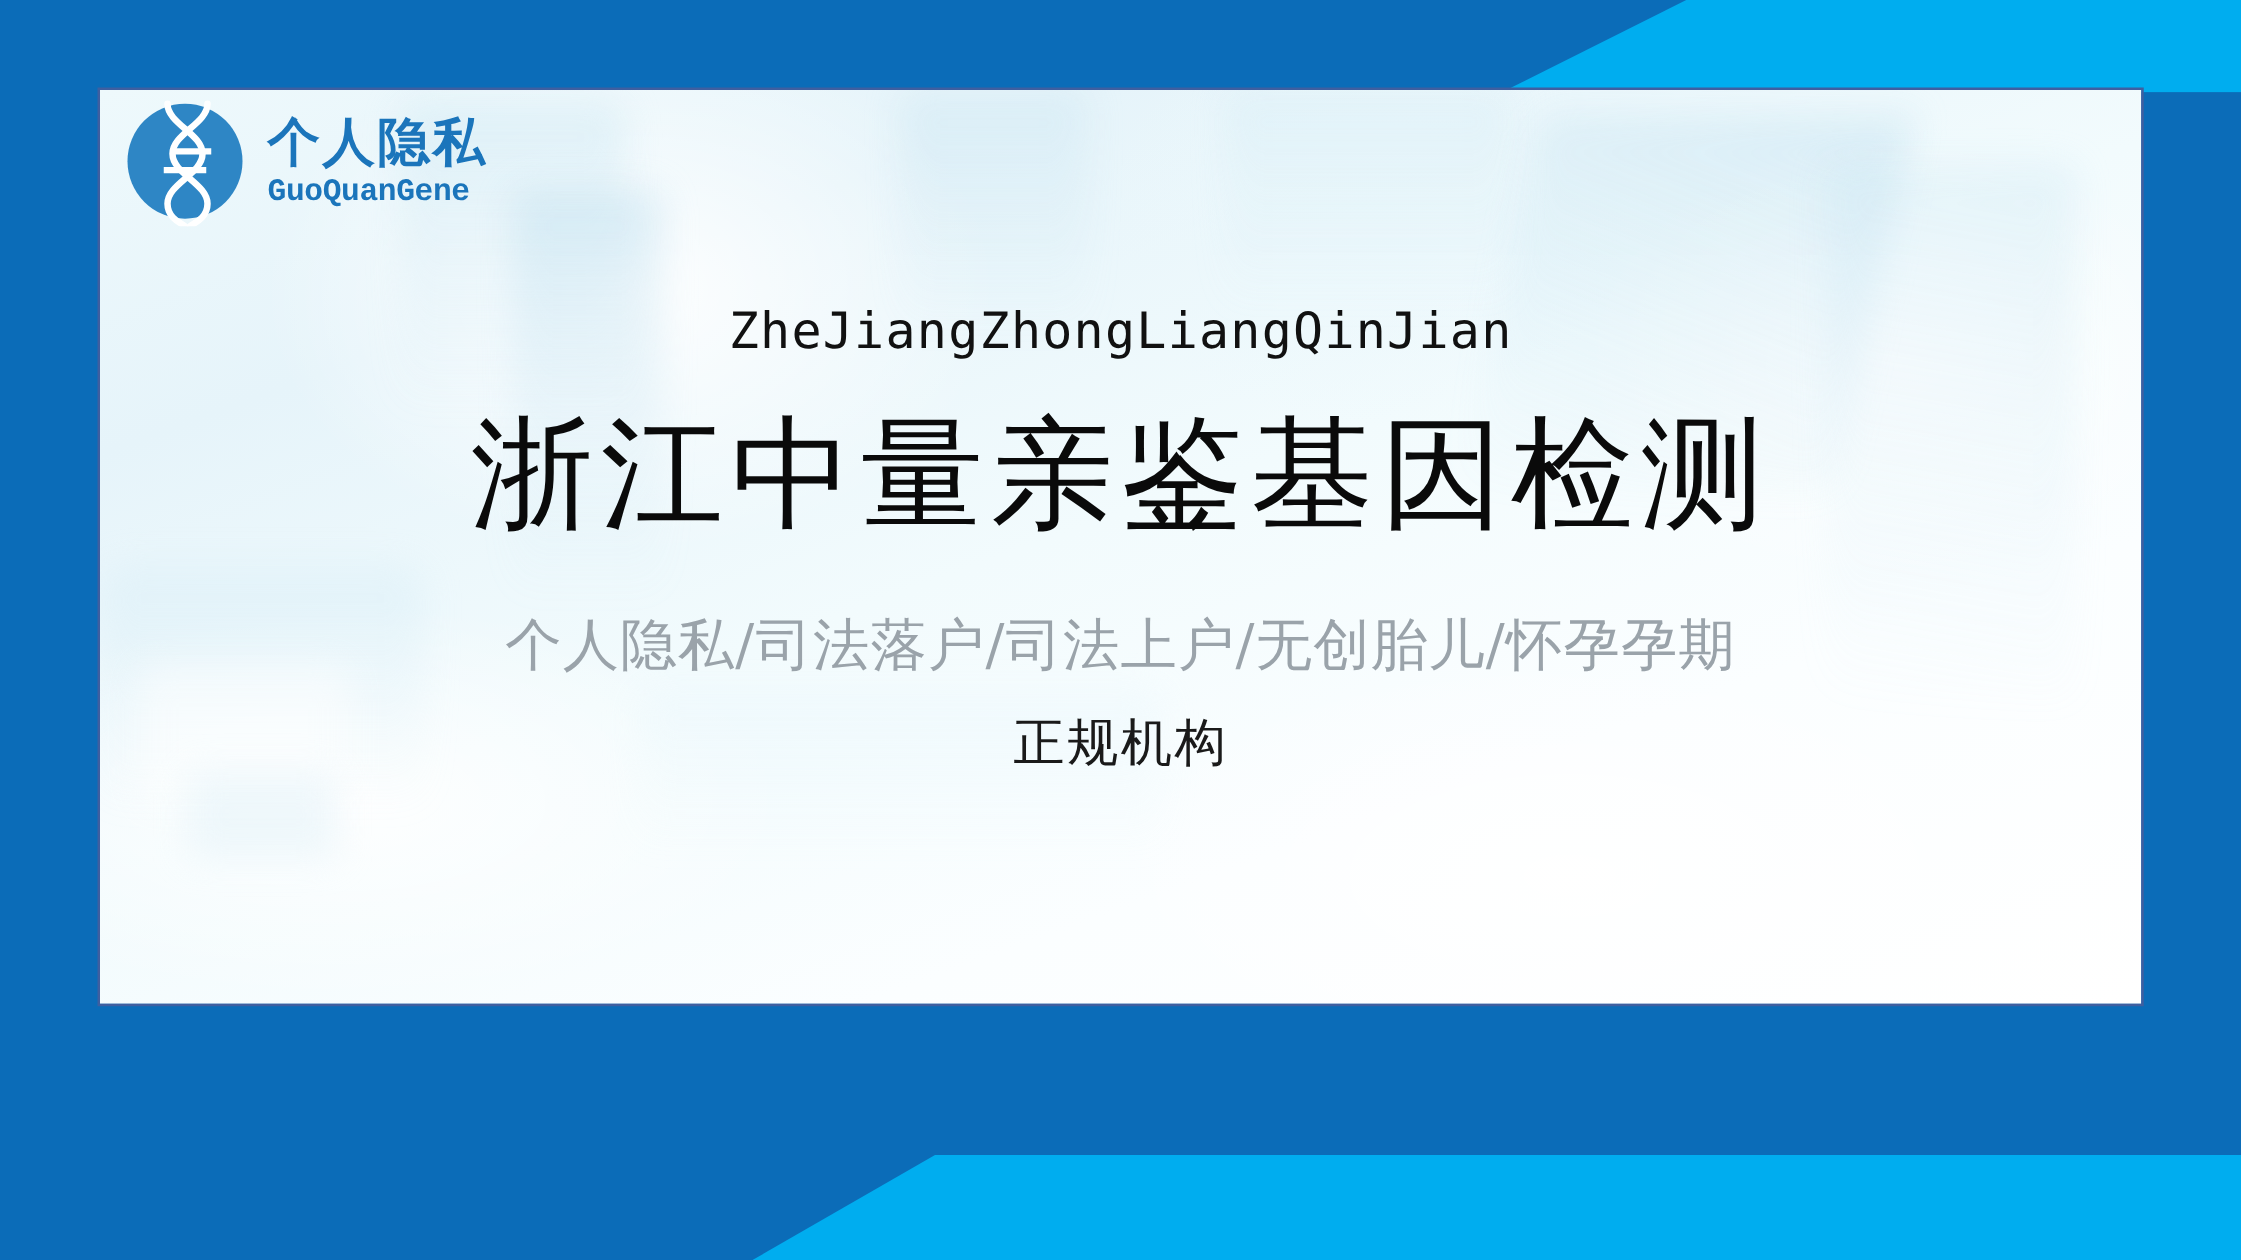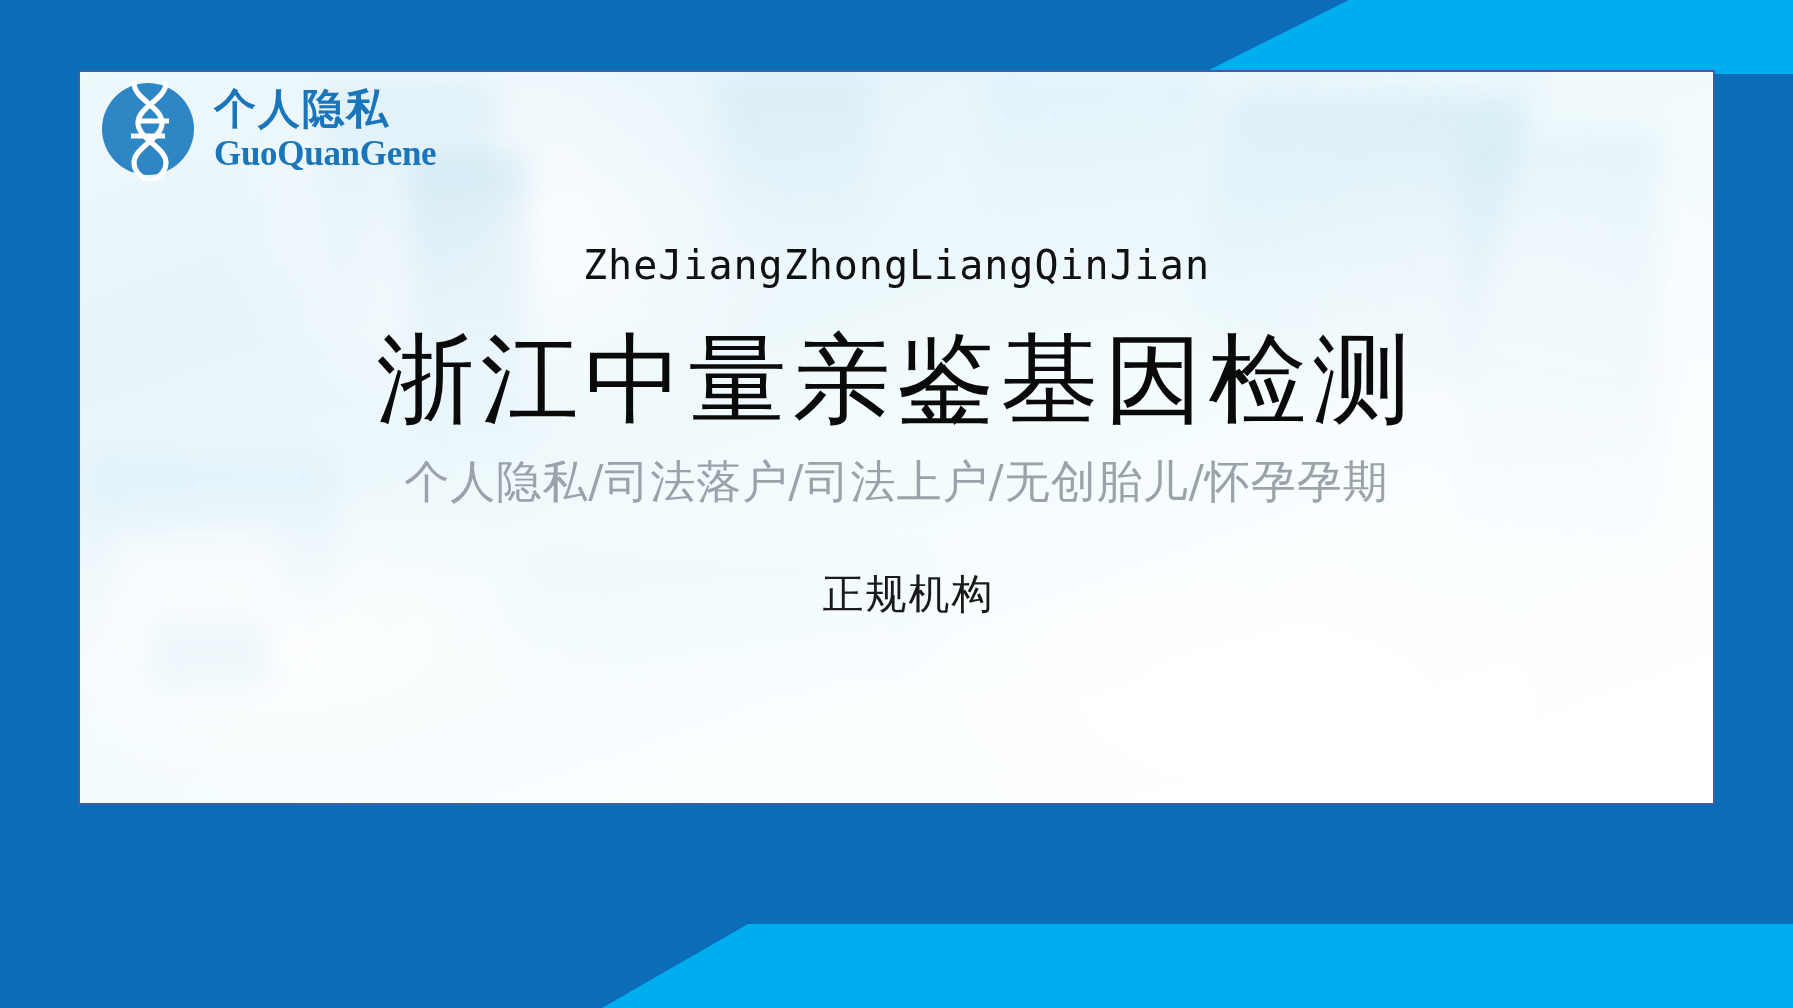--- a/index.html
+++ b/index.html
@@ -106,23 +106,23 @@
     line-height: 1;
   }
   #logo-cn {
     font-family: "Liberation Sans", sans-serif;
     font-weight: bold;
     font-size: 42px;
     letter-spacing: 2px;
     color: #1B75BB;
   }
   #logo-en {
-    font-family: Liberation Serif, serif;
+    font-family: Liberation Mono, monospace;
     font-weight: bold;
-    font-size: 35px;
+    font-size: 25px;
     letter-spacing: -0.3px;
     color: #1B75BB;
     margin-top: 6px;
   }
 
   
   #text-block {
     position: absolute;
     left: 0;
     top: 0;
@@ -147,41 +147,40 @@
     left: 0;
     width: 100%;
     font-family: "DejaVu Serif", "Liberation Serif", serif;
     font-size: 98px;
     letter-spacing: 6px;
     color: #0A0A0A;
     white-space: nowrap;
   }
   #services {
     position: absolute;
-    top: 380px;
+    top: 414px;
     left: 0;
     width: 100%;
     font-family: "DejaVu Serif", "Liberation Serif", serif;
     font-size: 45px;
     letter-spacing: 1px;
     color: #9AA3AA;
     white-space: nowrap;
   }
   #taglines {
     position: absolute;
     top: 495px;
     left: 0;
     width: 100%;
     display: flex;
     justify-content: center;
     font-family: "DejaVu Serif", "Liberation Serif", serif;
     font-size: 41px;
     letter-spacing: 2px;
     color: #1A1A1A;
-    padding-left: 12px;
   }
 </style>
 </head>
 <body>
 
 <div id="poster">
 
   <div class="wedge-top"></div>
   <div class="wedge-bottom"></div>
 

